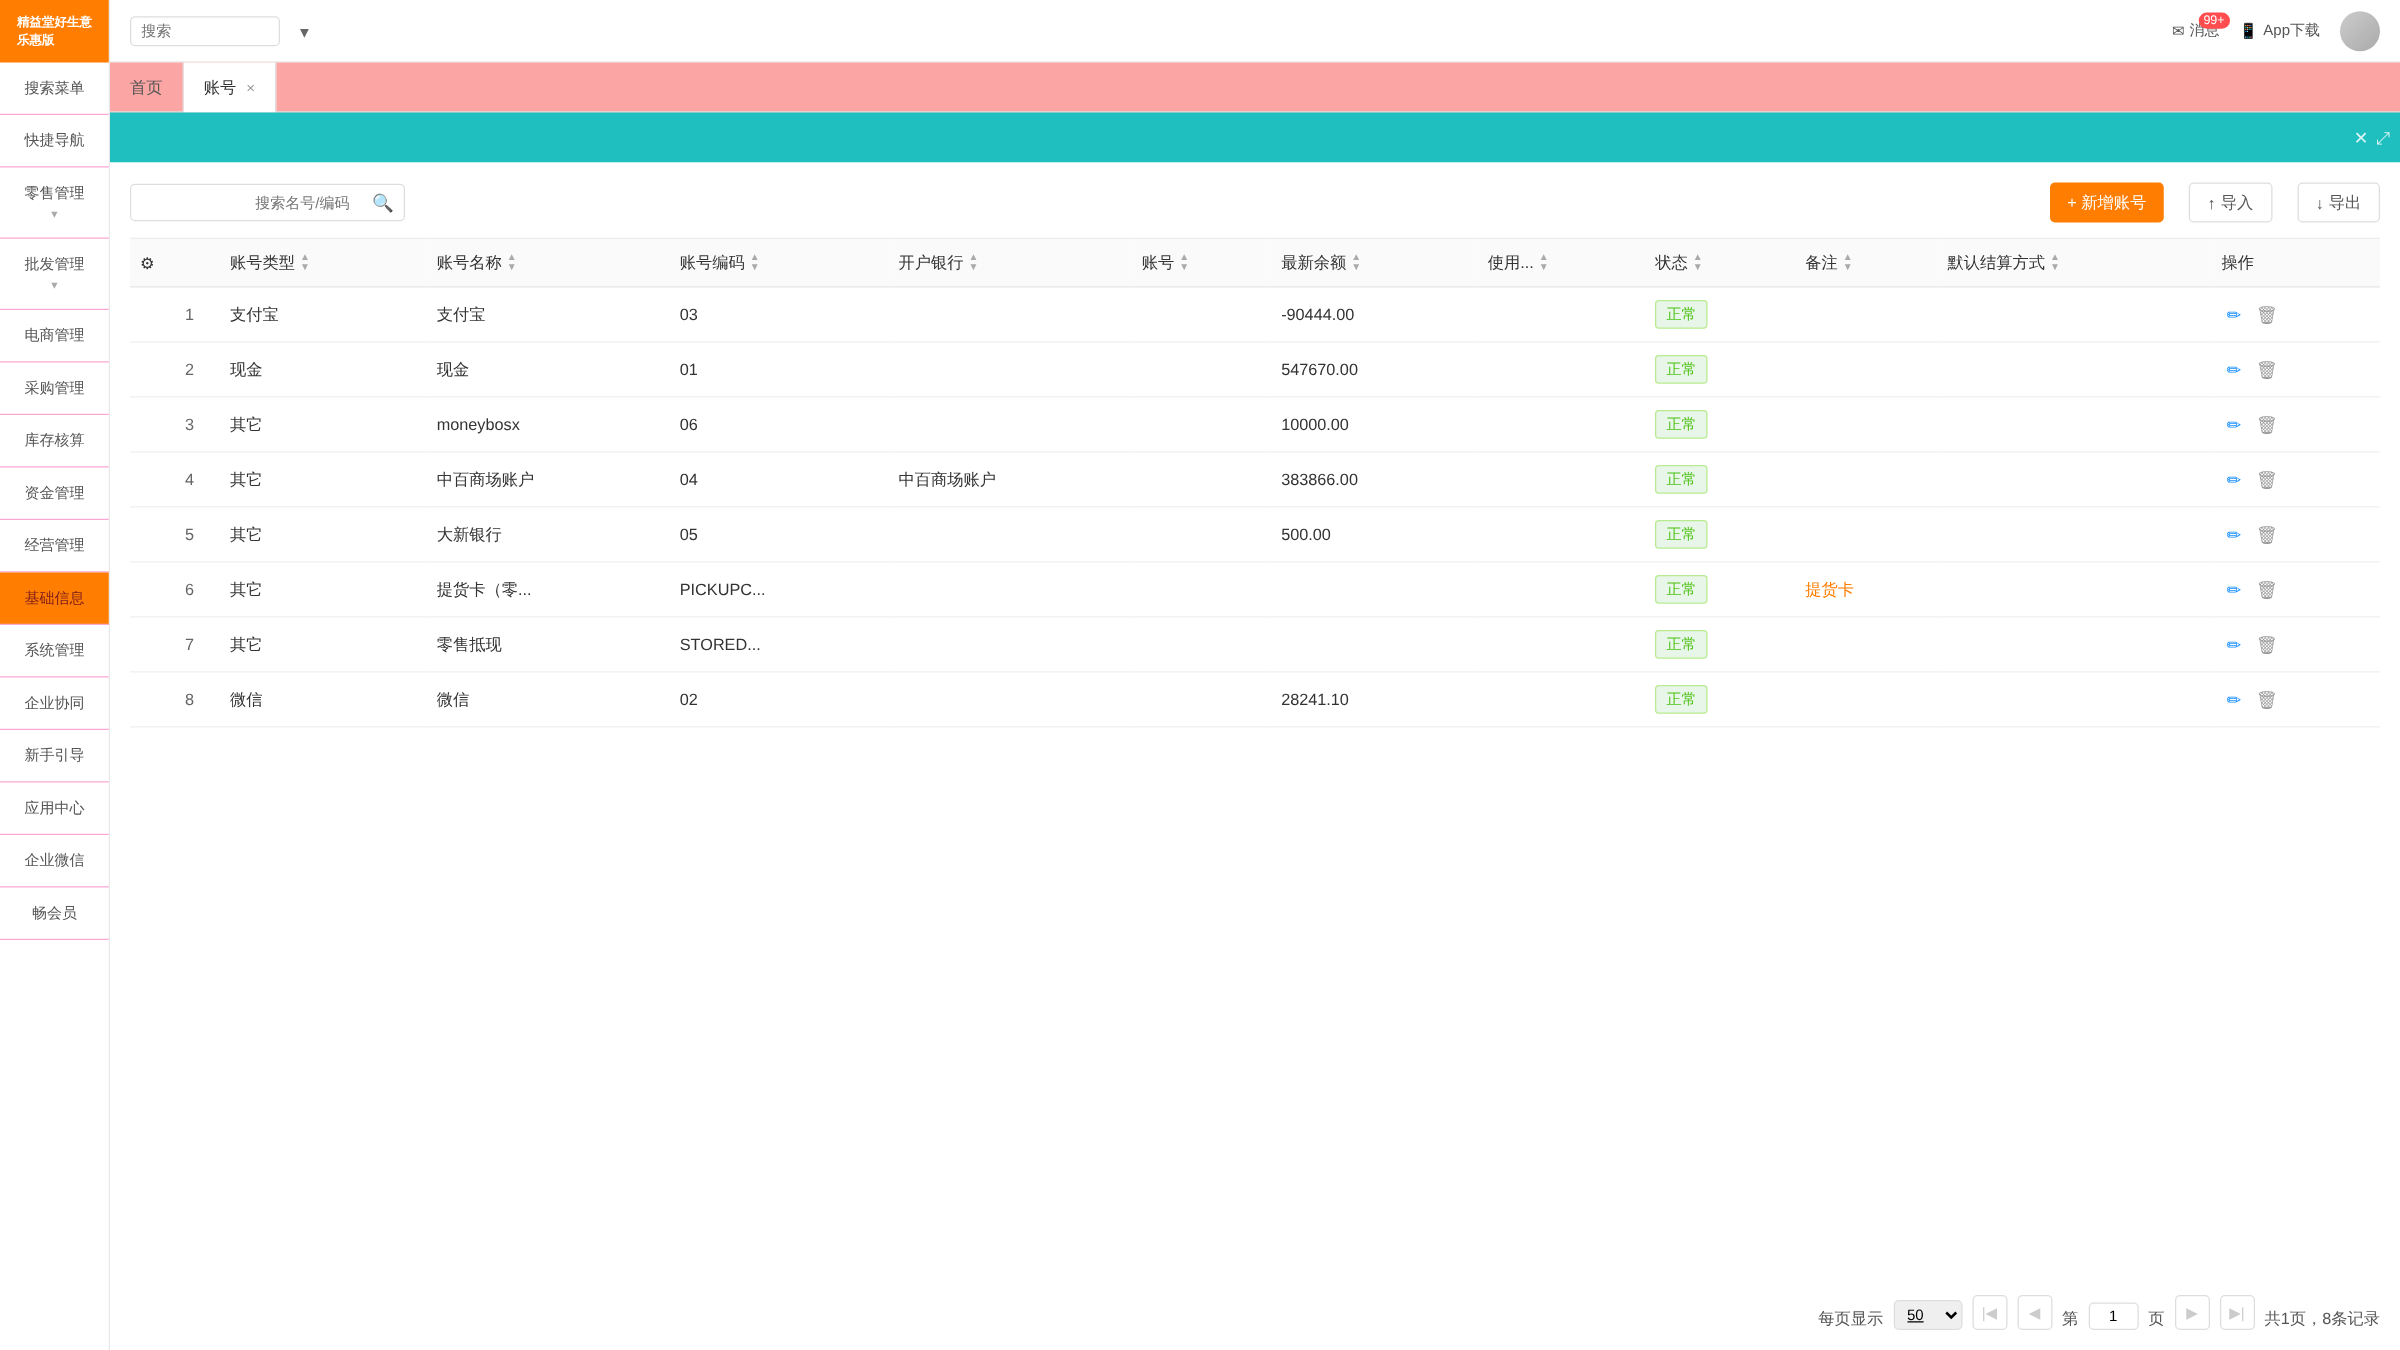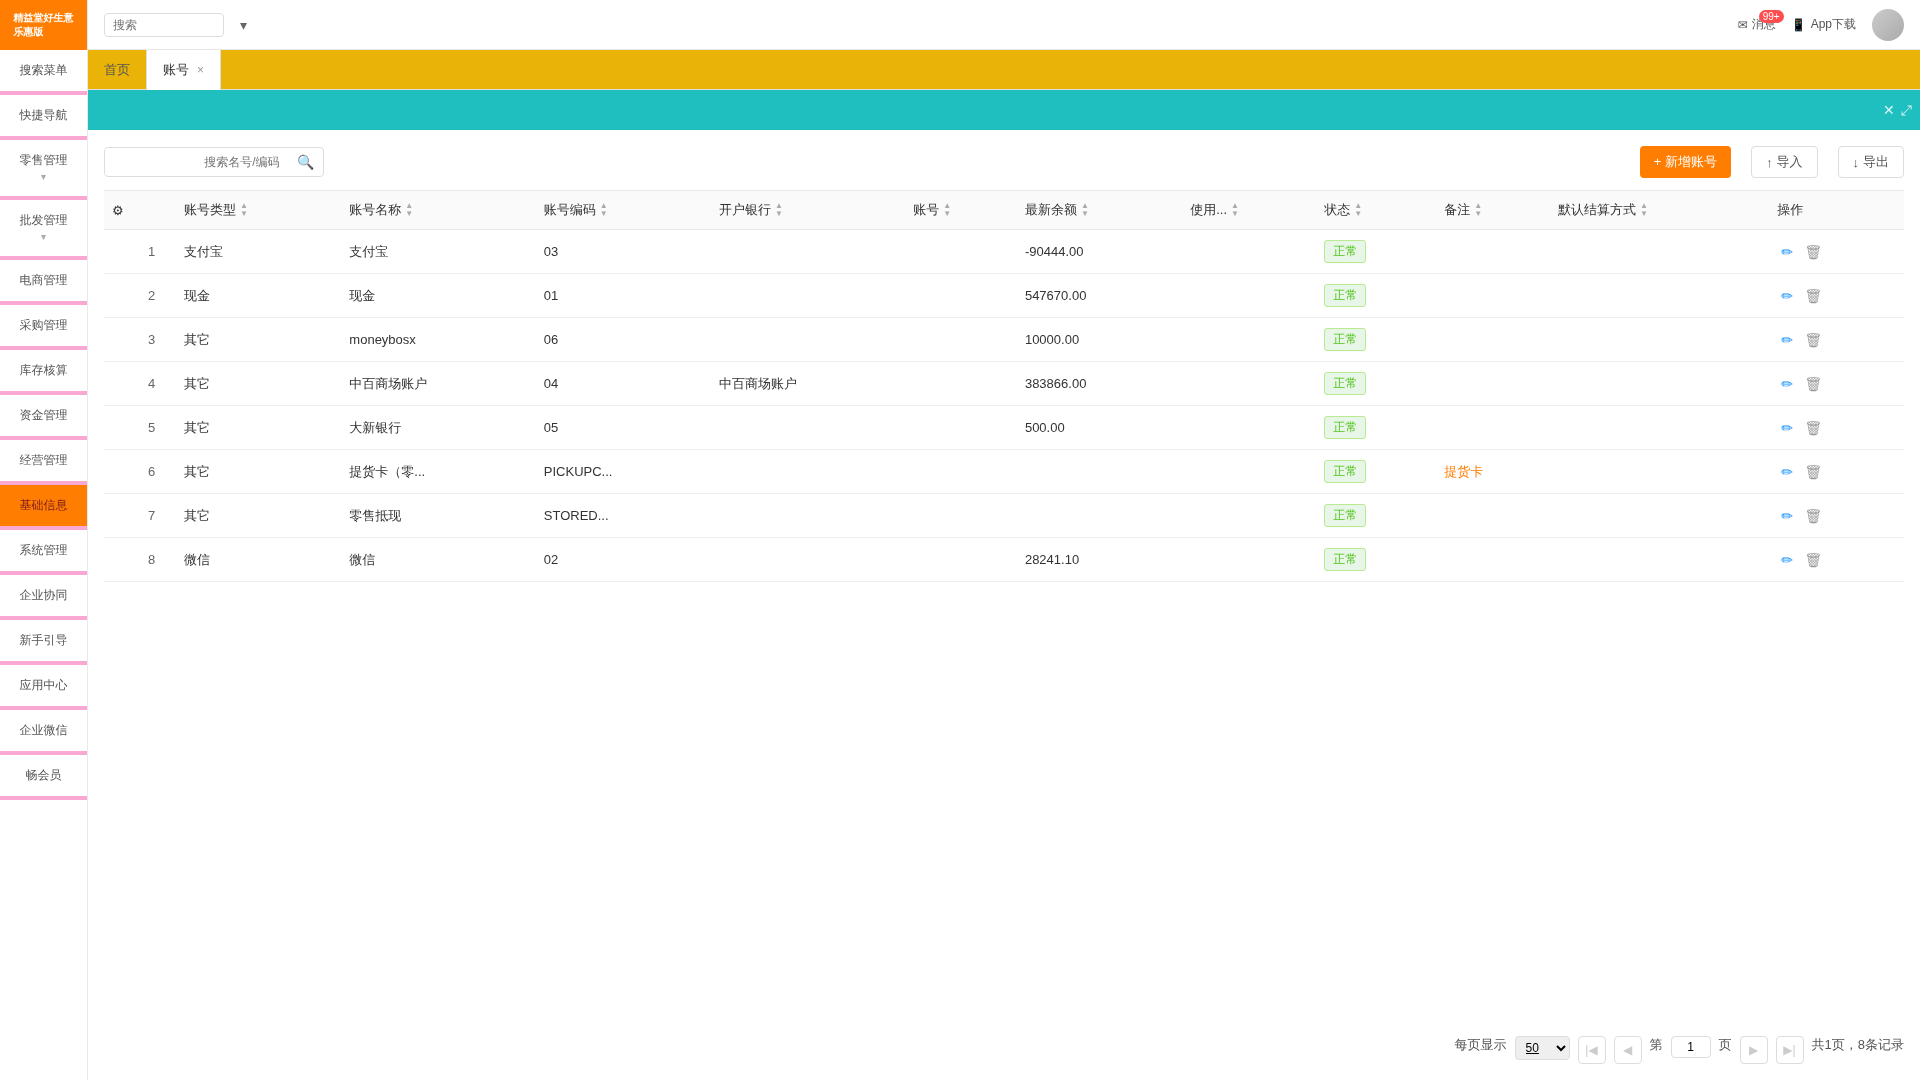--- a/index.html
+++ b/index.html
@@ -24,21 +24,21 @@
       color: white;
       font-size: 12px;
       font-weight: bold;
     }
     .sidebar-item {
       padding: 12px 8px;
       text-align: center;
       cursor: pointer;
       color: #555;
       font-size: 12px;
-      border-bottom: 4px solid #f9a8d4;
+      border-bottom: 1px solid #f9a8d4;
       transition: background 0.2s;
     }
     .sidebar-item.active { background: #ff7d00; color: #7f1d1d; }
 
     
     .main-content {
       flex: 1;
       display: flex;
       flex-direction: column;
       overflow: hidden;
@@ -90,21 +90,21 @@
       padding: 1px 4px;
       min-width: 16px;
       text-align: center;
     }
     .app-download { display: flex; align-items: center; gap: 4px; font-size: 12px; color: #555; cursor: pointer; }
     .avatar { width: 32px; height: 32px; border-radius: 50%; background: #ccc; overflow: hidden; }
 
     
     .tab-bar {
       height: 40px;
-      background: #eab308;
+      background: #fca5a5;
       display: flex;
       align-items: center;
       padding: 0 0;
       border-bottom: 1px solid #ddd;
     }
     .tab-item {
       padding: 0 16px;
       height: 40px;
       display: flex;
       align-items: center;
@@ -236,21 +236,21 @@
       cursor: pointer;
       color: #1890ff;
       font-size: 14px;
       padding: 2px 4px;
     }
     .action-btn.delete { color: #999; }
 
     
     .pagination {
       display: flex;
-      align-items: flex-start;
+      align-items: flex-end;
       justify-content: flex-end;
       padding: 12px 0 0 0;
       gap: 8px;
       font-size: 13px;
       color: #555;
     }
     .page-size-select {
       border: 1px solid #ddd;
       border-radius: 4px;
       padding: 3px 6px;

